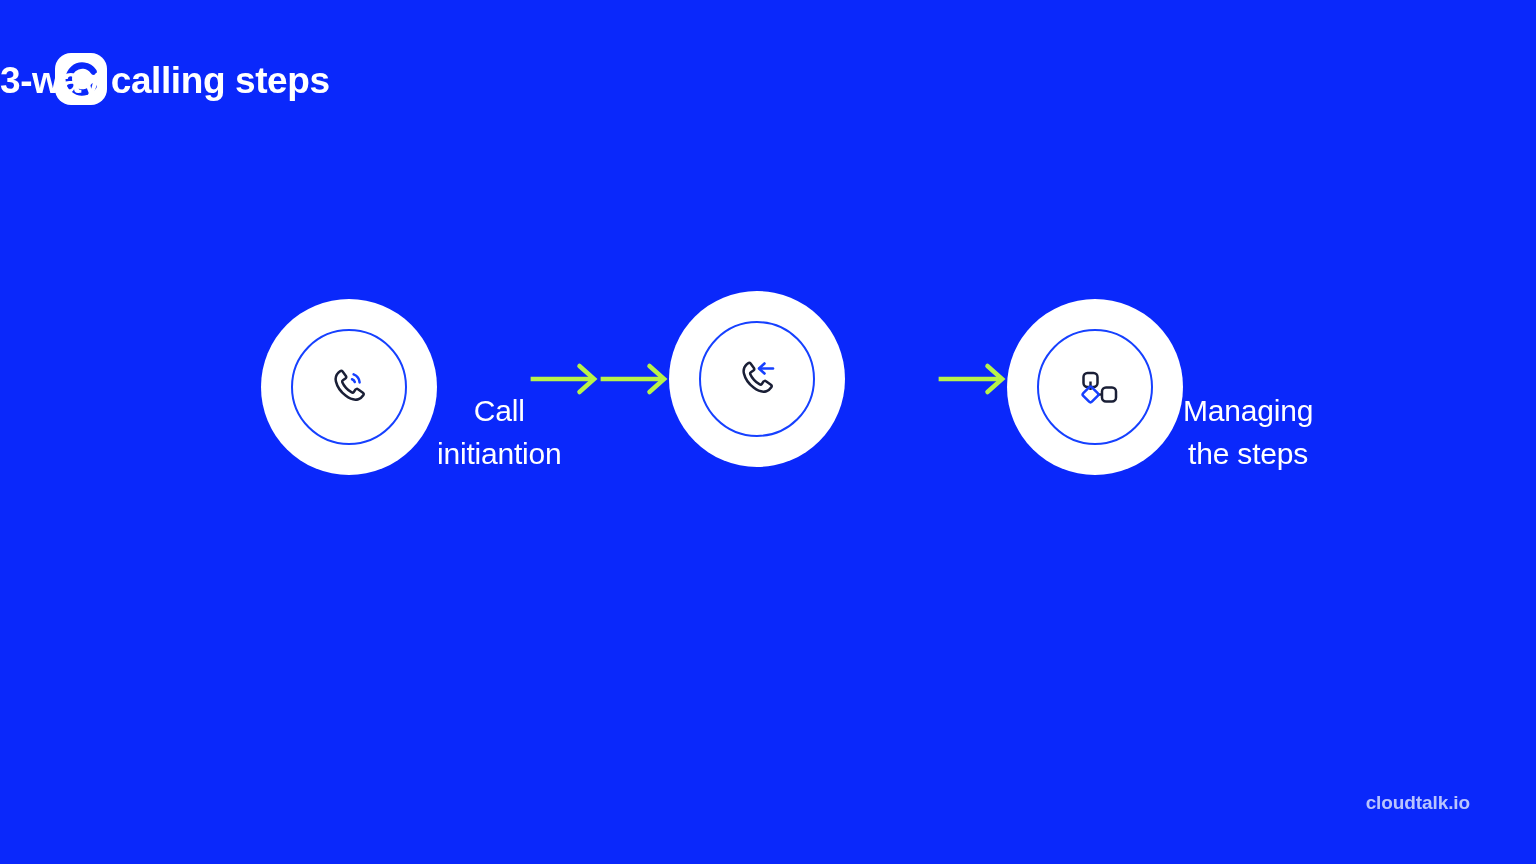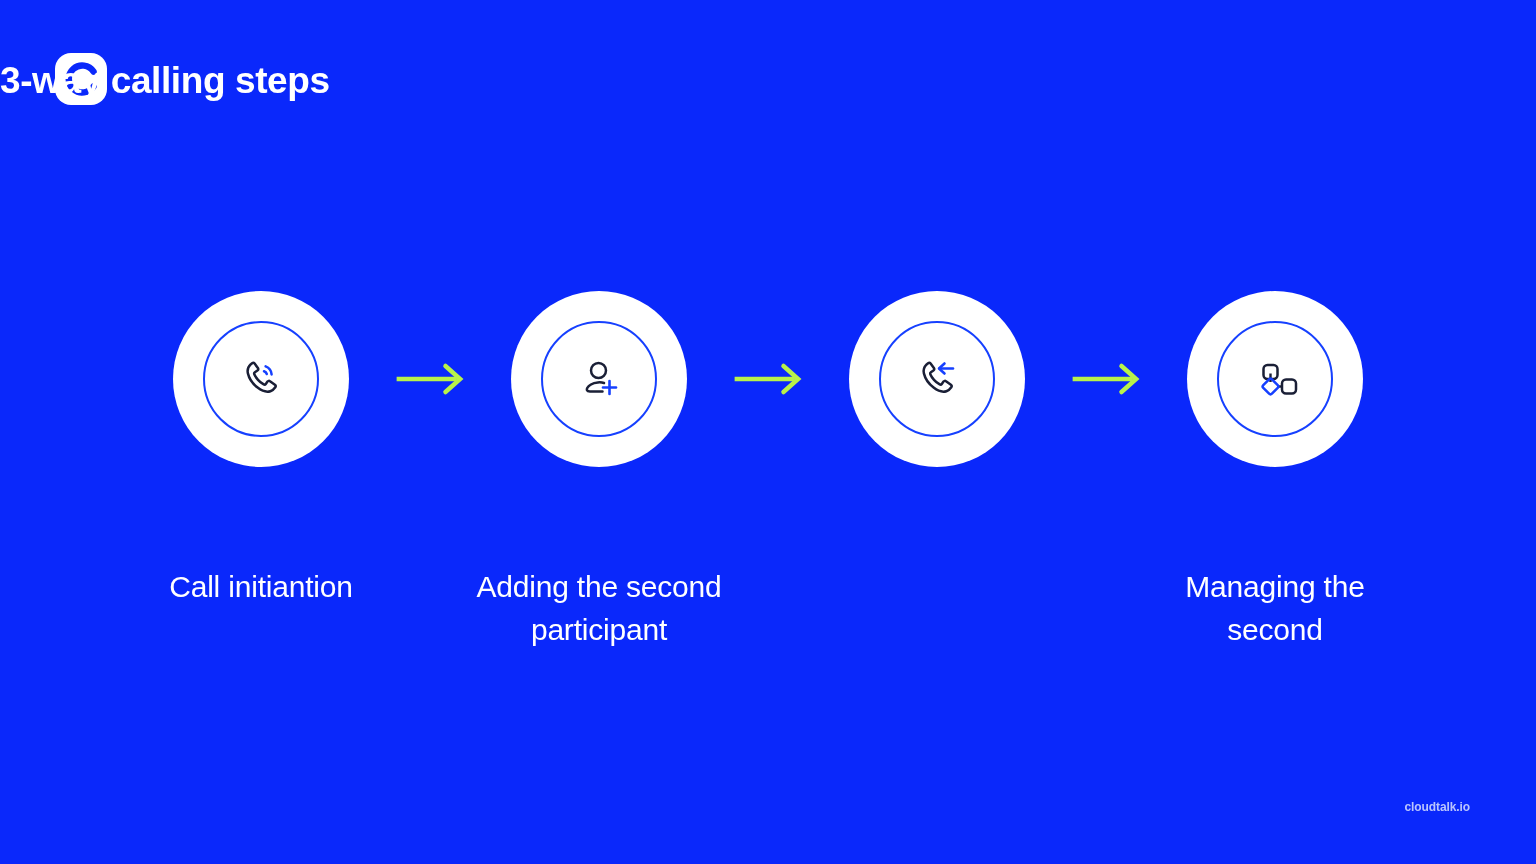--- a/index.html
+++ b/index.html
@@ -45,22 +45,22 @@
     left: 0;
     width: 100%;
     display: flex;
     flex-direction: row;
     align-items: flex-start;
     justify-content: center;
   }
   .step {
     width: 268px;
     display: flex;
-    flex-direction: column;
-    align-items: center;
+    flex-direction: row;
+    align-items: flex-end;
   }
   .circle-outer {
     width: 176px;
     height: 176px;
     border-radius: 50%;
     background: #ffffff;
     display: flex;
     align-items: center;
     justify-content: center;
     flex: none;
@@ -105,21 +105,21 @@
     height: 40px;
     display: block;
   }
 
   
   .footer {
     position: absolute;
     right: 66px;
     bottom: 50px;
     color: #b9c4fd;
-    font-size: 12px;
+    font-size: 19px;
     font-weight: bold;
     letter-spacing: -0.1px;
   }
 </style>
 </head>
 <body>
 
 <div class="logo">
   <svg viewBox="0 0 52 52" width="52" height="52" aria-hidden="true">
     <rect x="0" y="0" width="52" height="52" rx="16" ry="16" fill="#ffffff"></rect>
@@ -145,33 +145,20 @@
     <div class="step-label">Call initiantion</div>
   </div>
 
   <div class="arrow-cell">
     <svg class="arrow-svg" viewBox="0 0 86 40">
       <line x1="2" y1="20" x2="76" y2="20" stroke="#b8f24a" stroke-width="5.5" stroke-linecap="butt"></line>
       <polyline points="62,4 80,20 62,36" fill="none" stroke="#b8f24a" stroke-width="5.5" stroke-linecap="round" stroke-linejoin="miter"></polyline>
     </svg>
   </div>
 
-  <div class="step">
-    <div class="circle-outer">
-      <div class="circle-inner">
-        <svg class="icon-svg" viewBox="0 0 56 56">
-          <circle cx="27.5" cy="19.5" r="7.5" fill="none" stroke="#1a1f36" stroke-width="2.5"></circle>
-          <path d="M33.0 32.0 C30.0 31.0 24.0 31.0 20.0 33.5 C16.5 35.7 15.5 38.0 16.0 39.3 C16.4 40.3 17.5 40.5 19.0 40.5 L31.5 40.5" fill="none" stroke="#1a1f36" stroke-width="2.5" stroke-linecap="round" stroke-linejoin="round"></path>
-          <line x1="38.5" y1="30.0" x2="38.5" y2="43.0" stroke="#1640ff" stroke-width="2.6" stroke-linecap="round"></line>
-          <line x1="32.0" y1="36.5" x2="45.0" y2="36.5" stroke="#1640ff" stroke-width="2.6" stroke-linecap="round"></line>
-        </svg>
-      </div>
-    </div>
-    <div class="step-label">Adding the second participant</div>
-  </div>
 
   <div class="arrow-cell">
     <svg class="arrow-svg" viewBox="0 0 86 40">
       <line x1="2" y1="20" x2="76" y2="20" stroke="#b8f24a" stroke-width="5.5" stroke-linecap="butt"></line>
       <polyline points="62,4 80,20 62,36" fill="none" stroke="#b8f24a" stroke-width="5.5" stroke-linecap="round" stroke-linejoin="miter"></polyline>
     </svg>
   </div>
 
   <div class="step">
     <div class="circle-outer">
@@ -197,18 +184,18 @@
       <div class="circle-inner">
         <svg class="icon-svg" viewBox="0 0 56 56">
           <line x1="23.5" y1="22.5" x2="23.5" y2="31.0" stroke="#1a1f36" stroke-width="2.4"></line>
           <line x1="30.5" y1="35.5" x2="36.0" y2="35.5" stroke="#1a1f36" stroke-width="2.4"></line>
           <rect x="16.5" y="14.0" width="14" height="14" rx="4" ry="4" fill="none" stroke="#1a1f36" stroke-width="2.5"></rect>
           <rect x="35.0" y="28.5" width="14" height="14" rx="4" ry="4" fill="none" stroke="#1a1f36" stroke-width="2.5"></rect>
           <rect x="17.4" y="29.4" width="12.2" height="12.2" rx="2" ry="2" transform="rotate(45 23.5 35.5)" fill="none" stroke="#1640ff" stroke-width="2.5"></rect>
         </svg>
       </div>
     </div>
-    <div class="step-label">Managing the second</div>
+    <div class="step-label">Managing the steps</div>
   </div>
 
 </div>
 
 <div class="footer">cloudtalk.io</div>
 
 </body></html>

